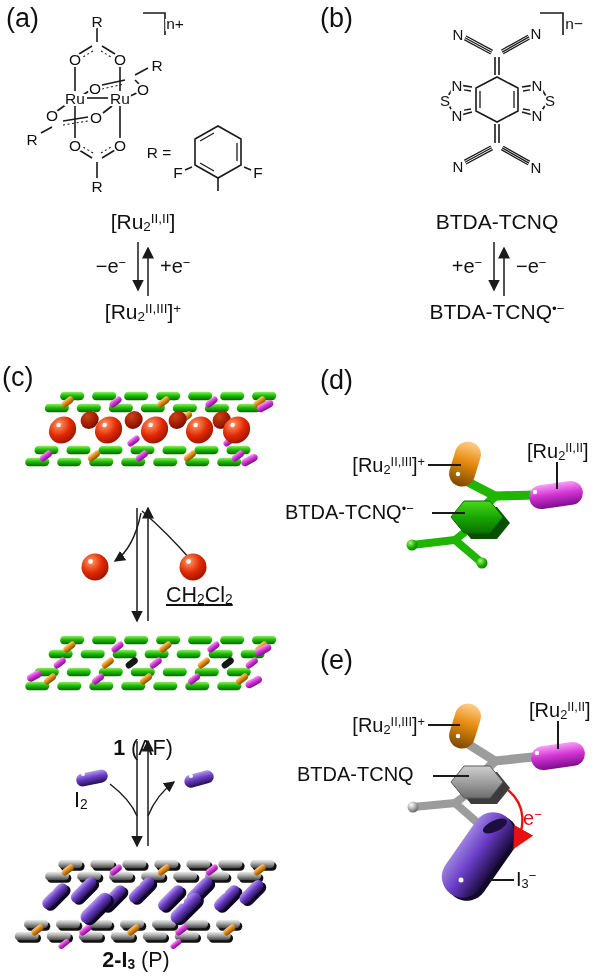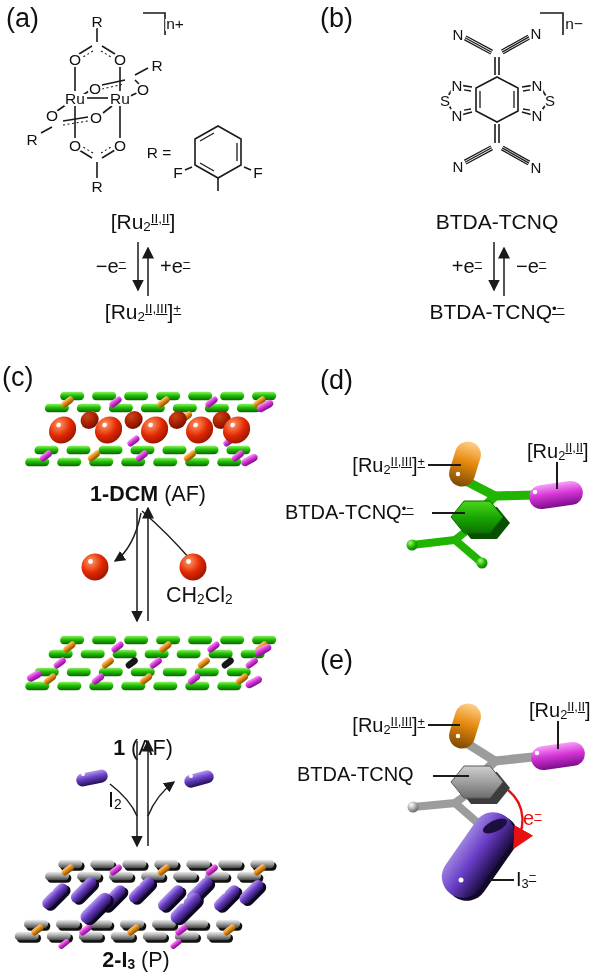--- a/index.html
+++ b/index.html
@@ -6,21 +6,21 @@
   .fig{position:relative;width:600px;height:977px;background:#ffffff;
        font-family:"Liberation Sans",sans-serif;color:#111;overflow:hidden;}
   .abs{position:absolute;}
   .plabel{font-size:27px;line-height:1.05;}
   .species{font-size:21px;text-align:center;white-space:nowrap;}
   .elabel{font-size:20px;white-space:nowrap;}
   .slabel{font-size:21.5px;text-align:center;white-space:nowrap;}
   .tag{font-size:20px;white-space:nowrap;}
   .tag-r{text-align:right;}
   .sub{font-size:64%;vertical-align:-16%;}
-  .sup{font-size:64%;vertical-align:40%;text-decoration:underline;}
+  .sup{font-size:64%;vertical-align:40%;}
   .conn{height:1.7px;background:#1a1a1a;}
   .connv{width:1.7px;background:#1a1a1a;}
   .red{color:#e81111;}
   svg.abs{overflow:visible;}
   .bond{stroke:#1a1a1a;stroke-width:1.6;fill:none;}
   .bondthin{stroke:#1a1a1a;stroke-width:1.3;fill:none;}
   .dot{stroke:#1a1a1a;stroke-width:1.1;fill:none;stroke-dasharray:2 2.6;}
   .atom{font-size:15.5px;fill:#111;text-anchor:middle;dominant-baseline:central;
         paint-order:stroke;stroke:#fff;stroke-width:4px;font-family:"Liberation Sans",sans-serif;}
   .atom-s{font-size:15px;}
@@ -311,35 +311,32 @@
         <circle cx="78" cy="42" r="13.5" fill="url(#rRed)"></circle>
         <circle cx="73.5" cy="37" r="2.3" fill="#fff"></circle>
         <circle cx="124" cy="42" r="13.5" fill="url(#rRed)"></circle>
         <circle cx="119.5" cy="37" r="2.3" fill="#fff"></circle>
         <circle cx="169" cy="42" r="13.5" fill="url(#rRed)"></circle>
         <circle cx="164.5" cy="37" r="2.3" fill="#fff"></circle>
         <circle cx="206" cy="42" r="13.5" fill="url(#rRed)"></circle>
         <circle cx="201.5" cy="37" r="2.3" fill="#fff"></circle>
       </g>
     </svg>
-  <div class="abs slabel" style="left:30px;top:482px;width:236px;">
-    <b>1-DCM</b><span> (AF)</span>
-  </div>
 
   <svg class="abs" style="left:30px;top:505px;" width="236" height="124" viewBox="0 0 236 124">
     <line class="arr" x1="107" y1="3" x2="107" y2="116" marker-end="url(#ah)"></line>
     <line class="arr" x1="118" y1="116" x2="118" y2="3" marker-end="url(#ah)"></line>
     <path class="arrc" d="M111,8 C106,32 97,48 85,56" marker-end="url(#ah)"></path>
     <path class="arrc" d="M160,54 C146,38 128,20 112,6"></path>
     <circle cx="65" cy="62" r="13.5" fill="url(#rRed)"></circle>
     <circle cx="60.5" cy="56.5" r="2.4" fill="#fff"></circle>
     <circle cx="163" cy="62" r="13.5" fill="url(#rRed)"></circle>
     <circle cx="158.5" cy="56.5" r="2.4" fill="#fff"></circle>
   </svg>
-  <div class="abs slabel" style="left:166px;top:583px;">
+  <div class="abs slabel" style="left:166px;top:583px;text-decoration:underline;">
     <span>CH</span><span class="sub">2</span><span>Cl</span><span class="sub">2</span>
   </div>
 
   <svg class="abs" style="left:30px;top:632px;" width="236" height="72" viewBox="0 0 236 72" id="lat-one">
       <g transform="skewX(-6) translate(5 0)">
         <rect x="26" y="3.75" width="24" height="8.5" rx="4.25" fill="url(#gGreen)"></rect>
         <rect x="58" y="3.75" width="24" height="8.5" rx="4.25" fill="url(#gGreen)"></rect>
         <rect x="90" y="3.75" width="24" height="8.5" rx="4.25" fill="url(#gGreen)"></rect>
         <rect x="122" y="3.75" width="24" height="8.5" rx="4.25" fill="url(#gGreen)"></rect>
         <rect x="154" y="3.75" width="24" height="8.5" rx="4.25" fill="url(#gGreen)"></rect>
@@ -399,21 +396,21 @@
     <path class="arrc" d="M118,78 C124,63 133,52 144,44" marker-end="url(#ah)"></path>
     <g transform="rotate(-12 62 40)">
       <rect x="46" y="33.5" width="32" height="13" rx="6.5" fill="url(#gPurple)"></rect>
     </g>
     <circle cx="53" cy="36" r="2" fill="#fff"></circle>
     <g transform="rotate(-15 169 41)">
       <rect x="154" y="34.5" width="30" height="13" rx="6.5" fill="url(#gPurple)"></rect>
     </g>
     <circle cx="161" cy="38" r="2" fill="#fff"></circle>
   </svg>
-  <div class="abs slabel" style="left:74px;top:788px;margin-left:34px;">
+  <div class="abs slabel" style="left:74px;top:788px;">
     <span>I</span><span class="sub">2</span>
   </div>
 
   <svg class="abs" style="left:28px;top:858px;" width="236" height="92" viewBox="0 0 236 92" id="lat-i3">
       <g transform="skewX(-6) translate(5 0)">
         <rect x="28.5" y="4.25" width="24" height="8.5" rx="4.25" fill="#101010"></rect>
         <rect x="26" y="1.75" width="24" height="8.5" rx="4.25" fill="url(#gGray)"></rect>
         <rect x="60.5" y="4.25" width="24" height="8.5" rx="4.25" fill="#101010"></rect>
         <rect x="58" y="1.75" width="24" height="8.5" rx="4.25" fill="url(#gGray)"></rect>
         <rect x="92.5" y="4.25" width="24" height="8.5" rx="4.25" fill="#101010"></rect>

